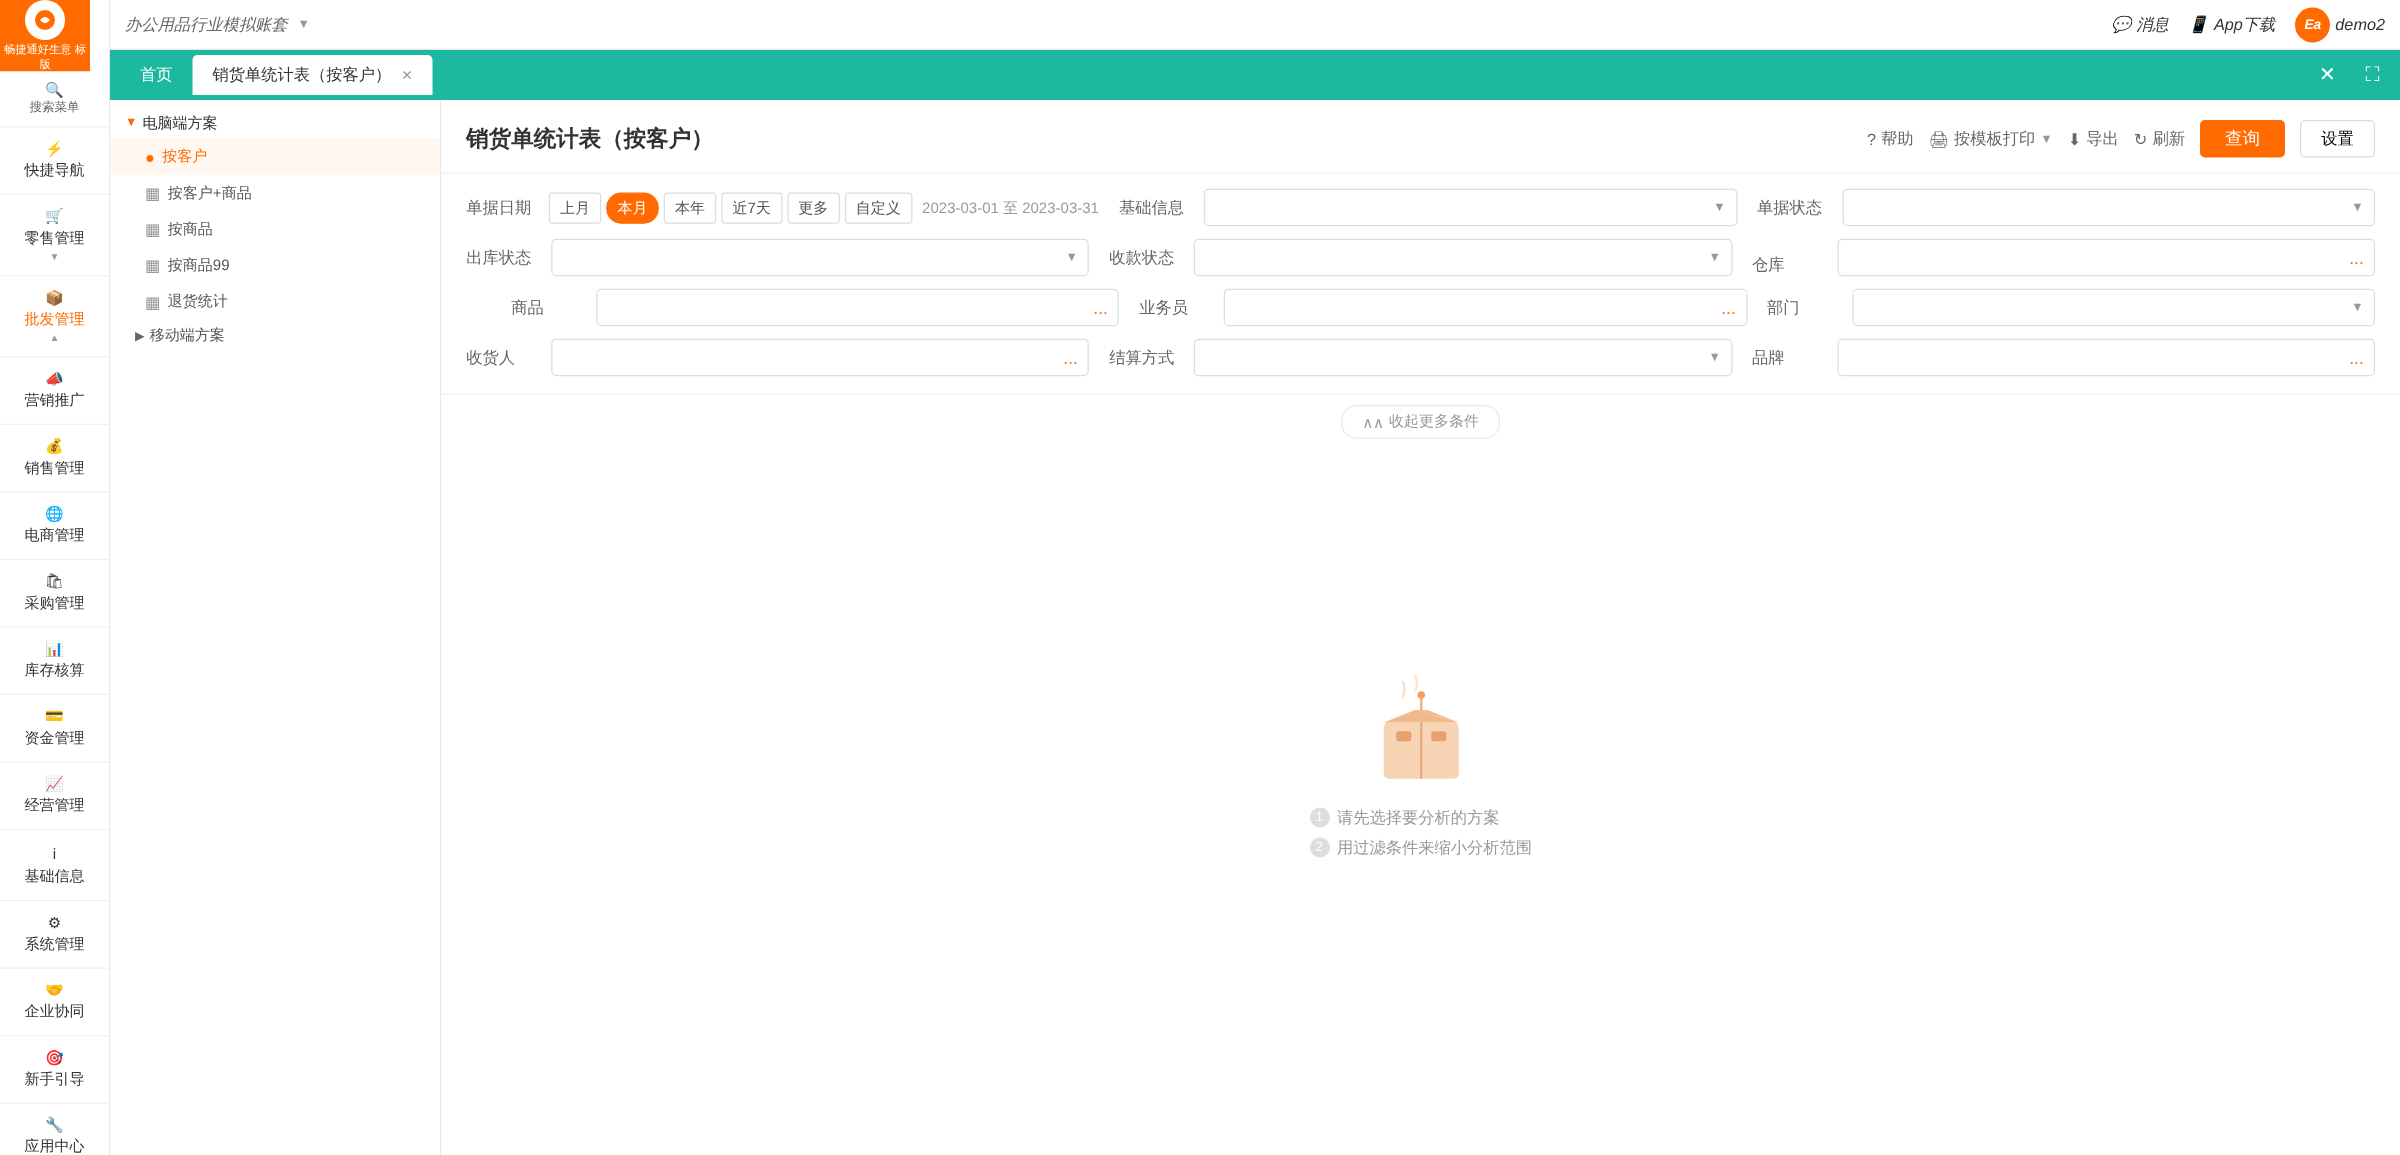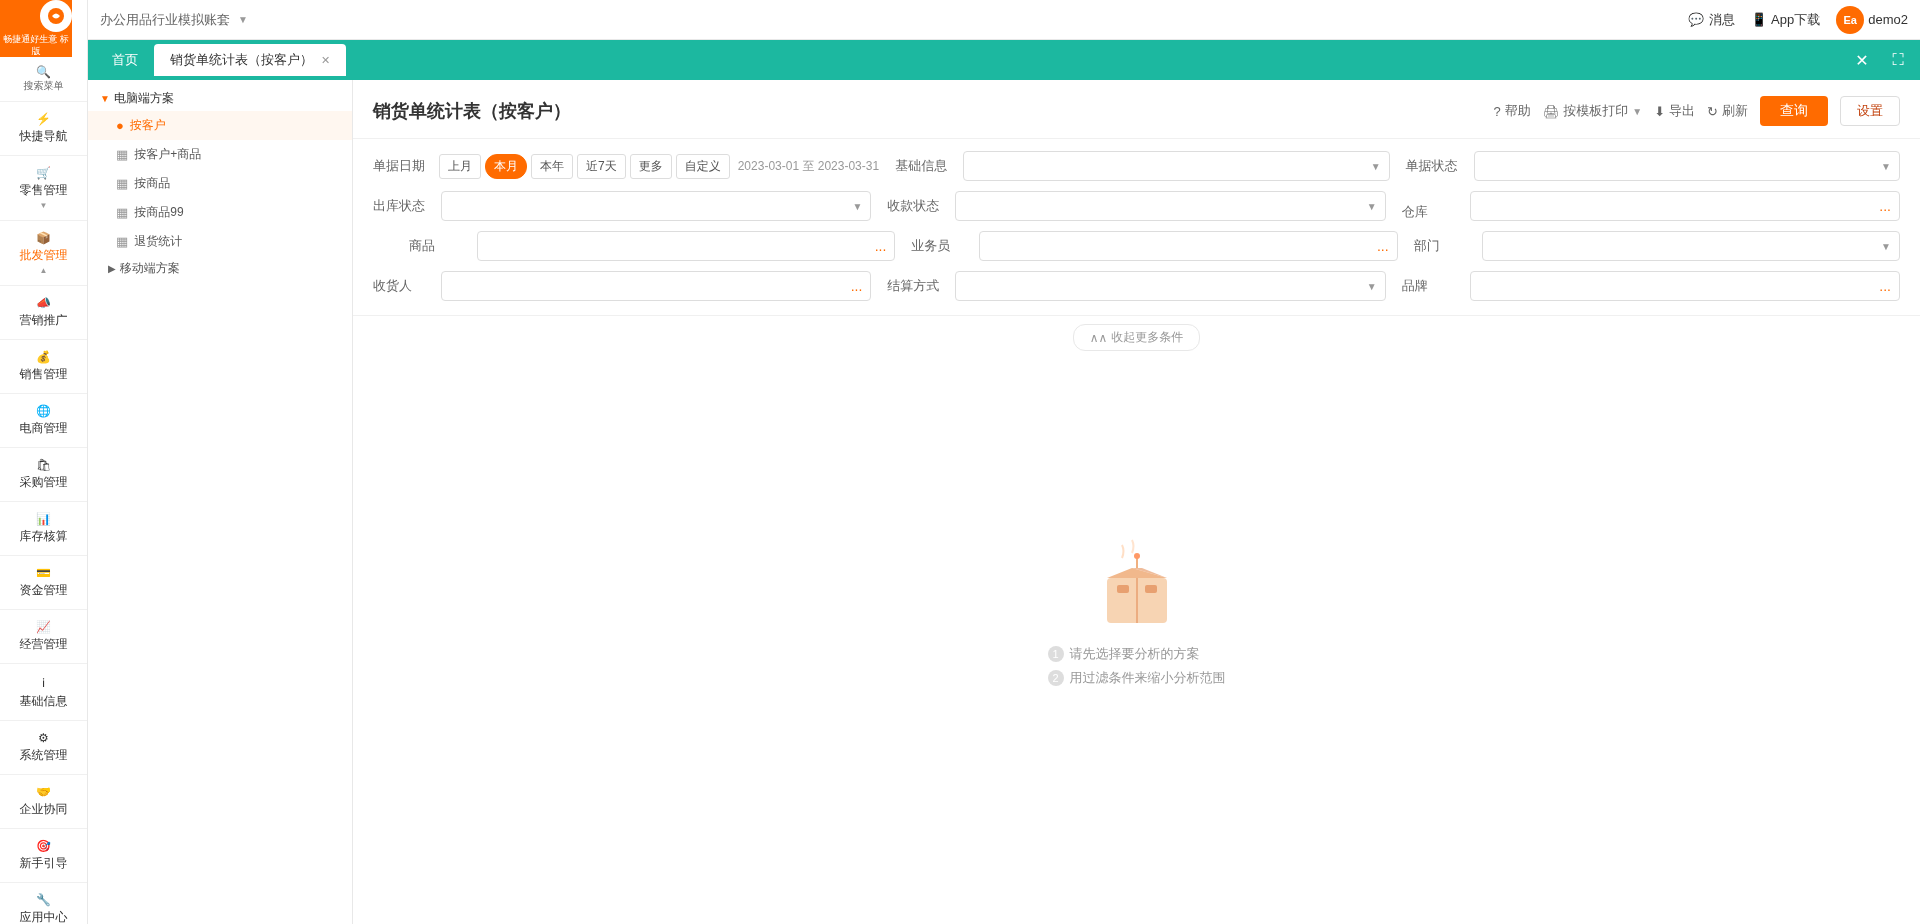--- a/index.html
+++ b/index.html
@@ -13,21 +13,21 @@
       flex-direction: column;
       border-right: 1px solid #e8e8e8;
       height: 100%;
       overflow-y: auto;
     }
     .sidebar-logo {
       width: 72px;
       height: 60px;
       background: #ff6b00;
       display: flex;
-      align-items: flex-end;
+      align-items: center;
       justify-content: center;
       flex-direction: column;
     }
     .sidebar-logo-text {
       color: #fff;
       font-size: 10px;
       text-align: center;
       line-height: 1.2;
     }
     .sidebar-logo-icon {
@@ -79,20 +79,21 @@
 
     
     .topbar {
       height: 40px;
       background: #fff;
       border-bottom: 1px solid #e8e8e8;
       display: flex;
       align-items: center;
       justify-content: space-between;
       padding: 0 12px;
+      font-style: italic;
     }
     .topbar-left {
       display: flex;
       align-items: center;
       gap: 8px;
       font-size: 13px;
       color: #666;
     }
     .topbar-right {
       display: flex;
@@ -295,21 +296,21 @@
       background: #ff6b00;
       color: #fff;
       border: none;
       padding: 6px 20px;
       border-radius: 4px;
       font-size: 14px;
       cursor: pointer;
     }
     .btn-secondary {
       background: #fff;
-      color: #c2410c;
+      color: #000000;
       border: 1px solid #ddd;
       padding: 5px 16px;
       border-radius: 4px;
       font-size: 13px;
       cursor: pointer;
     }
 
     
     .filter-area {
       padding: 12px 20px;

